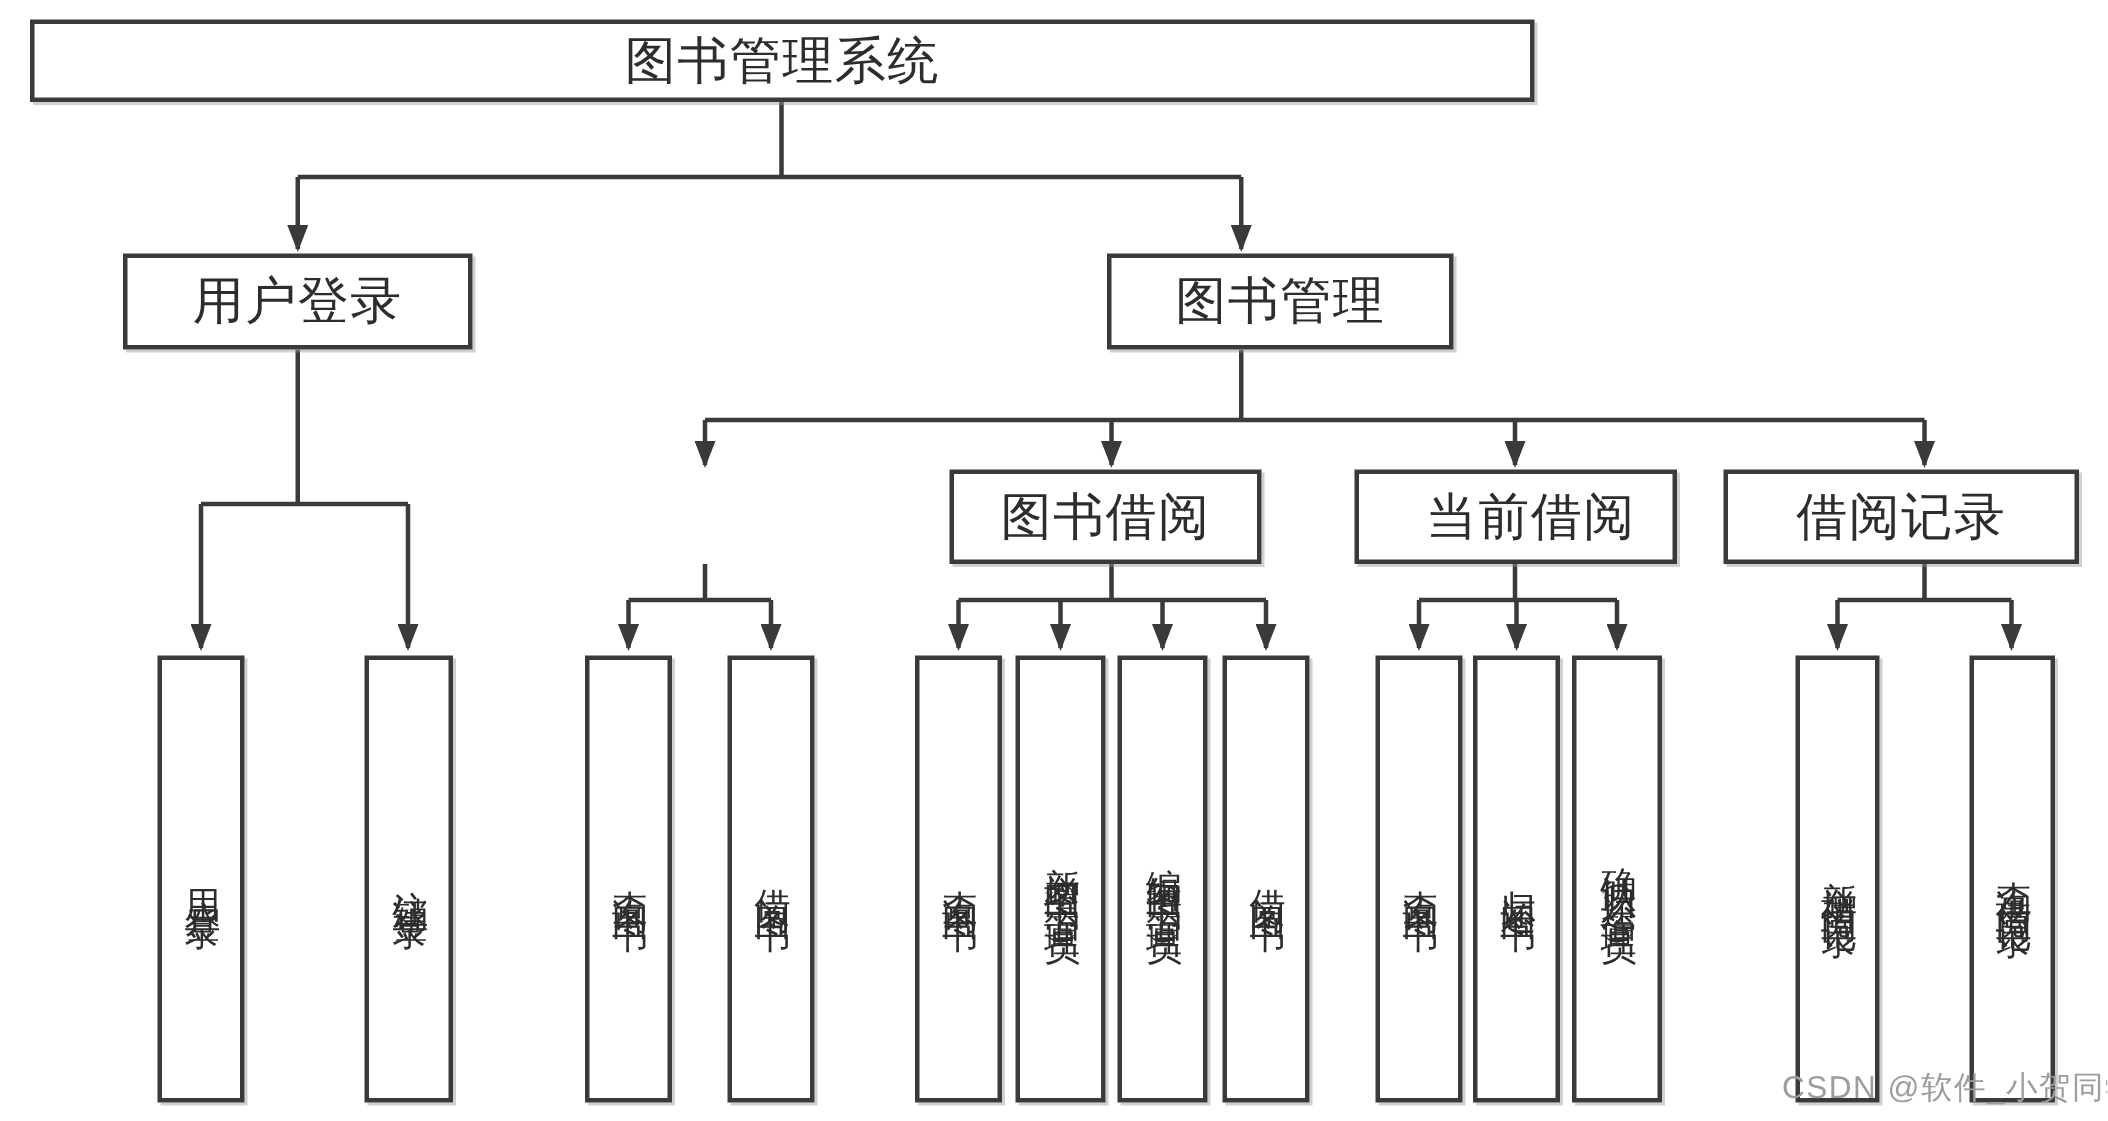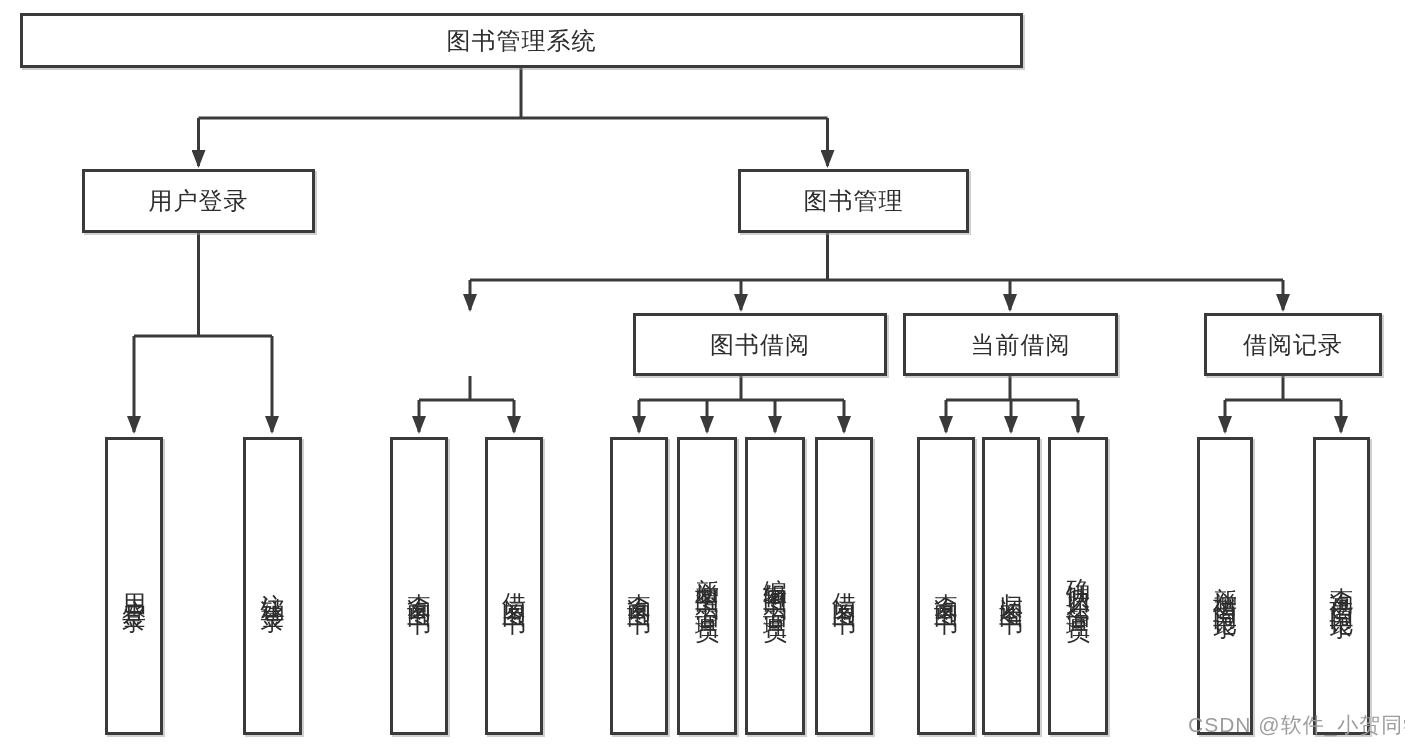--- a/index.html
+++ b/index.html
@@ -6,21 +6,21 @@
   .canvas{
     position:relative;width:1405px;height:747px;background:#ffffff;
     font-family:"Liberation Sans",sans-serif;overflow:hidden;color:#2d2d2d;
   }
   .connectors{position:absolute;left:0;top:0;width:1405px;height:747px;}
   .box{
     position:absolute;background:#ffffff;border:3px solid #3a3a3a;box-sizing:border-box;
     display:flex;align-items:center;justify-content:center;
     box-shadow:2px 2px 0 rgba(150,150,150,0.45);
   }
-  .h-box{font-size:24px;letter-spacing:1px;white-space:nowrap;}
+  .h-box{font-size:34px;letter-spacing:1px;white-space:nowrap;}
   .v-box{
     writing-mode:vertical-rl;text-orientation:mixed;
     font-size:24px;letter-spacing:6px;line-height:1;
   }
   .watermark{
     position:absolute;left:1188px;top:711px;font-size:21px;color:#9d9d9d;
     letter-spacing:1px;white-space:nowrap;z-index:5;
   }
 </style>
 </head>
@@ -72,27 +72,27 @@
     <span>图书管理系统</span>
   </div>
 
   <div class="box h-box" style="left:82px;top:169px;width:233px;height:64px;">
     <span>用户登录</span>
   </div>
   <div class="box h-box" style="left:712px;top:169px;width:231px;height:64px;margin-left:26px;">
     <span>图书管理</span>
   </div>
 
-  <div class="box h-box" style="left:633px;top:313px;width:254px;height:63px;">
+  <div class="box h-box" style="left:633px;top:313px;width:208px;height:63px;">
     <span>图书借阅</span>
   </div>
   <div class="box h-box" style="left:903px;top:313px;width:215px;height:63px;padding-left:20px;">
     <span>当前借阅</span>
   </div>
-  <div class="box h-box" style="left:1204px;top:313px;width:178px;height:63px;">
+  <div class="box h-box" style="left:1149px;top:313px;width:237px;height:63px;">
     <span>借阅记录</span>
   </div>
 
   <div class="box v-box" style="left:105px;top:437px;width:58px;height:298px;">
     <span>用户登录</span>
   </div>
   <div class="box v-box" style="left:243px;top:437px;width:59px;height:298px;">
     <span>注销登录</span>
   </div>
 

